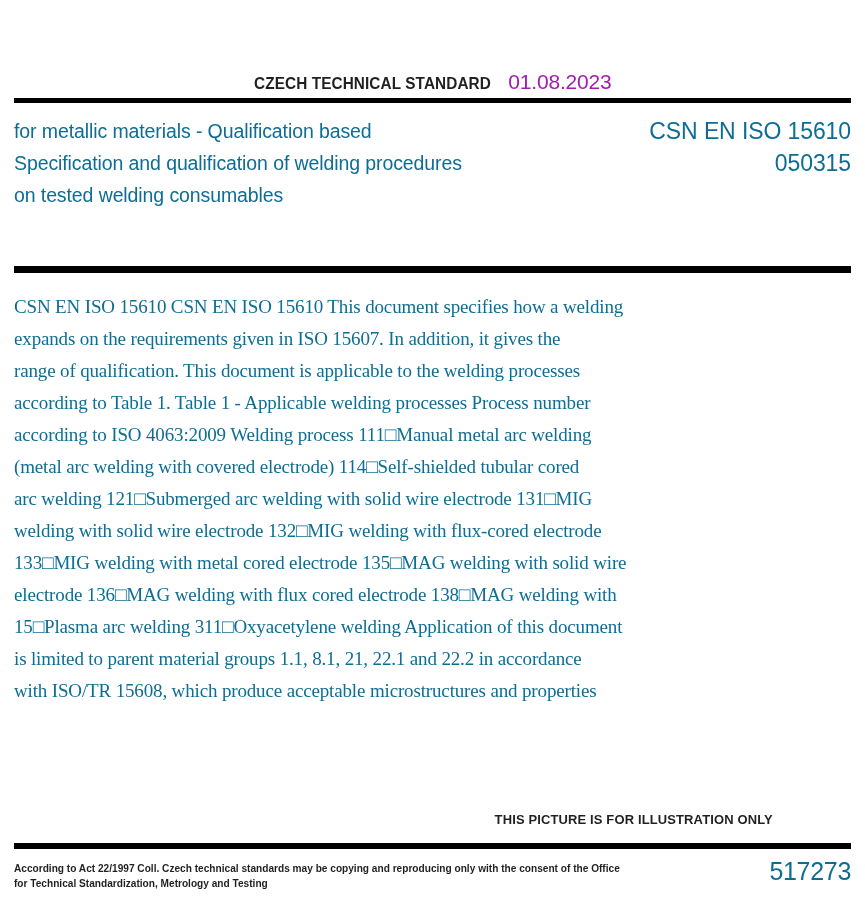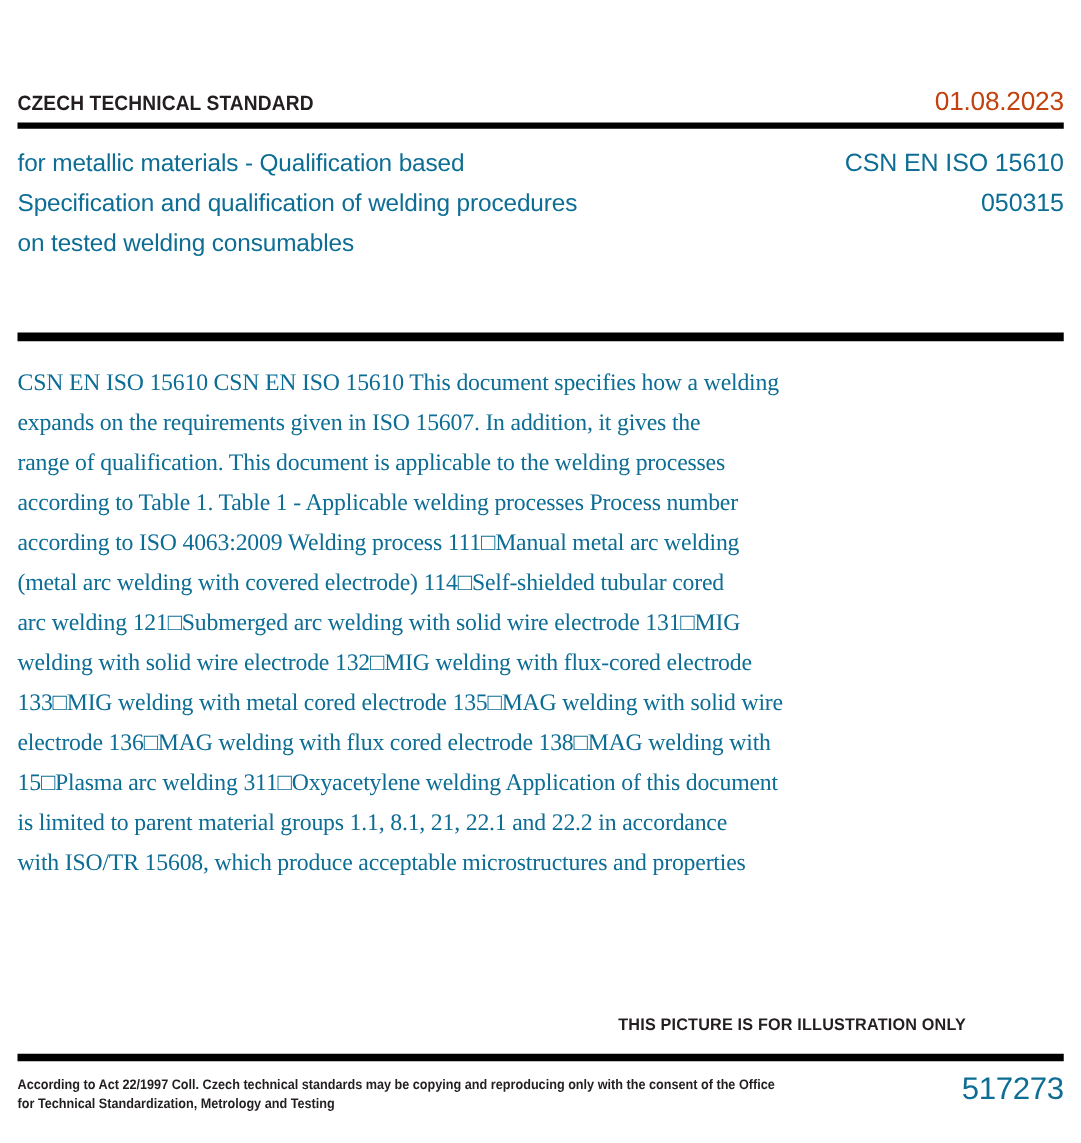--- a/index.html
+++ b/index.html
@@ -23,36 +23,36 @@
   }
 
   
   .header-row {
     position: absolute;
     left: 14px;
     top: 70px;
     width: 837px;
     display: flex;
     align-items: baseline;
-    justify-content: space-between;
+    justify-content: center;
   }
   .header-label {
     font-family: "Liberation Sans", sans-serif;
     font-weight: bold;
     font-size: 16.5px;
     letter-spacing: 0.1px;
     color: #231f20;
     transform: scaleX(0.93);
     transform-origin: left center;
     white-space: nowrap;
   }
   .header-date {
     font-family: "Liberation Sans", sans-serif;
     font-size: 21px;
-    color: #c2410c;
+    color: #a21caf;
     white-space: nowrap;
     letter-spacing: -0.2px;
   }
 
   
   .rule {
     position: absolute;
     left: 14px;
     width: 837px;
     background: #000000;
@@ -75,21 +75,21 @@
     color: #0d6d94;
     font-family: "Liberation Sans", sans-serif;
     font-size: 19.5px;
     line-height: 32px;
     letter-spacing: -0.1px;
   }
   .title-lines div { white-space: nowrap; }
   .code-lines {
     color: #0d6d94;
     font-family: "Liberation Sans", sans-serif;
-    font-size: 20px;
+    font-size: 23px;
     line-height: 32px;
     text-align: right;
     letter-spacing: -0.1px;
   }
   .code-lines div { white-space: nowrap; }
 
   
   .abstract {
     position: absolute;
     left: 14px;

